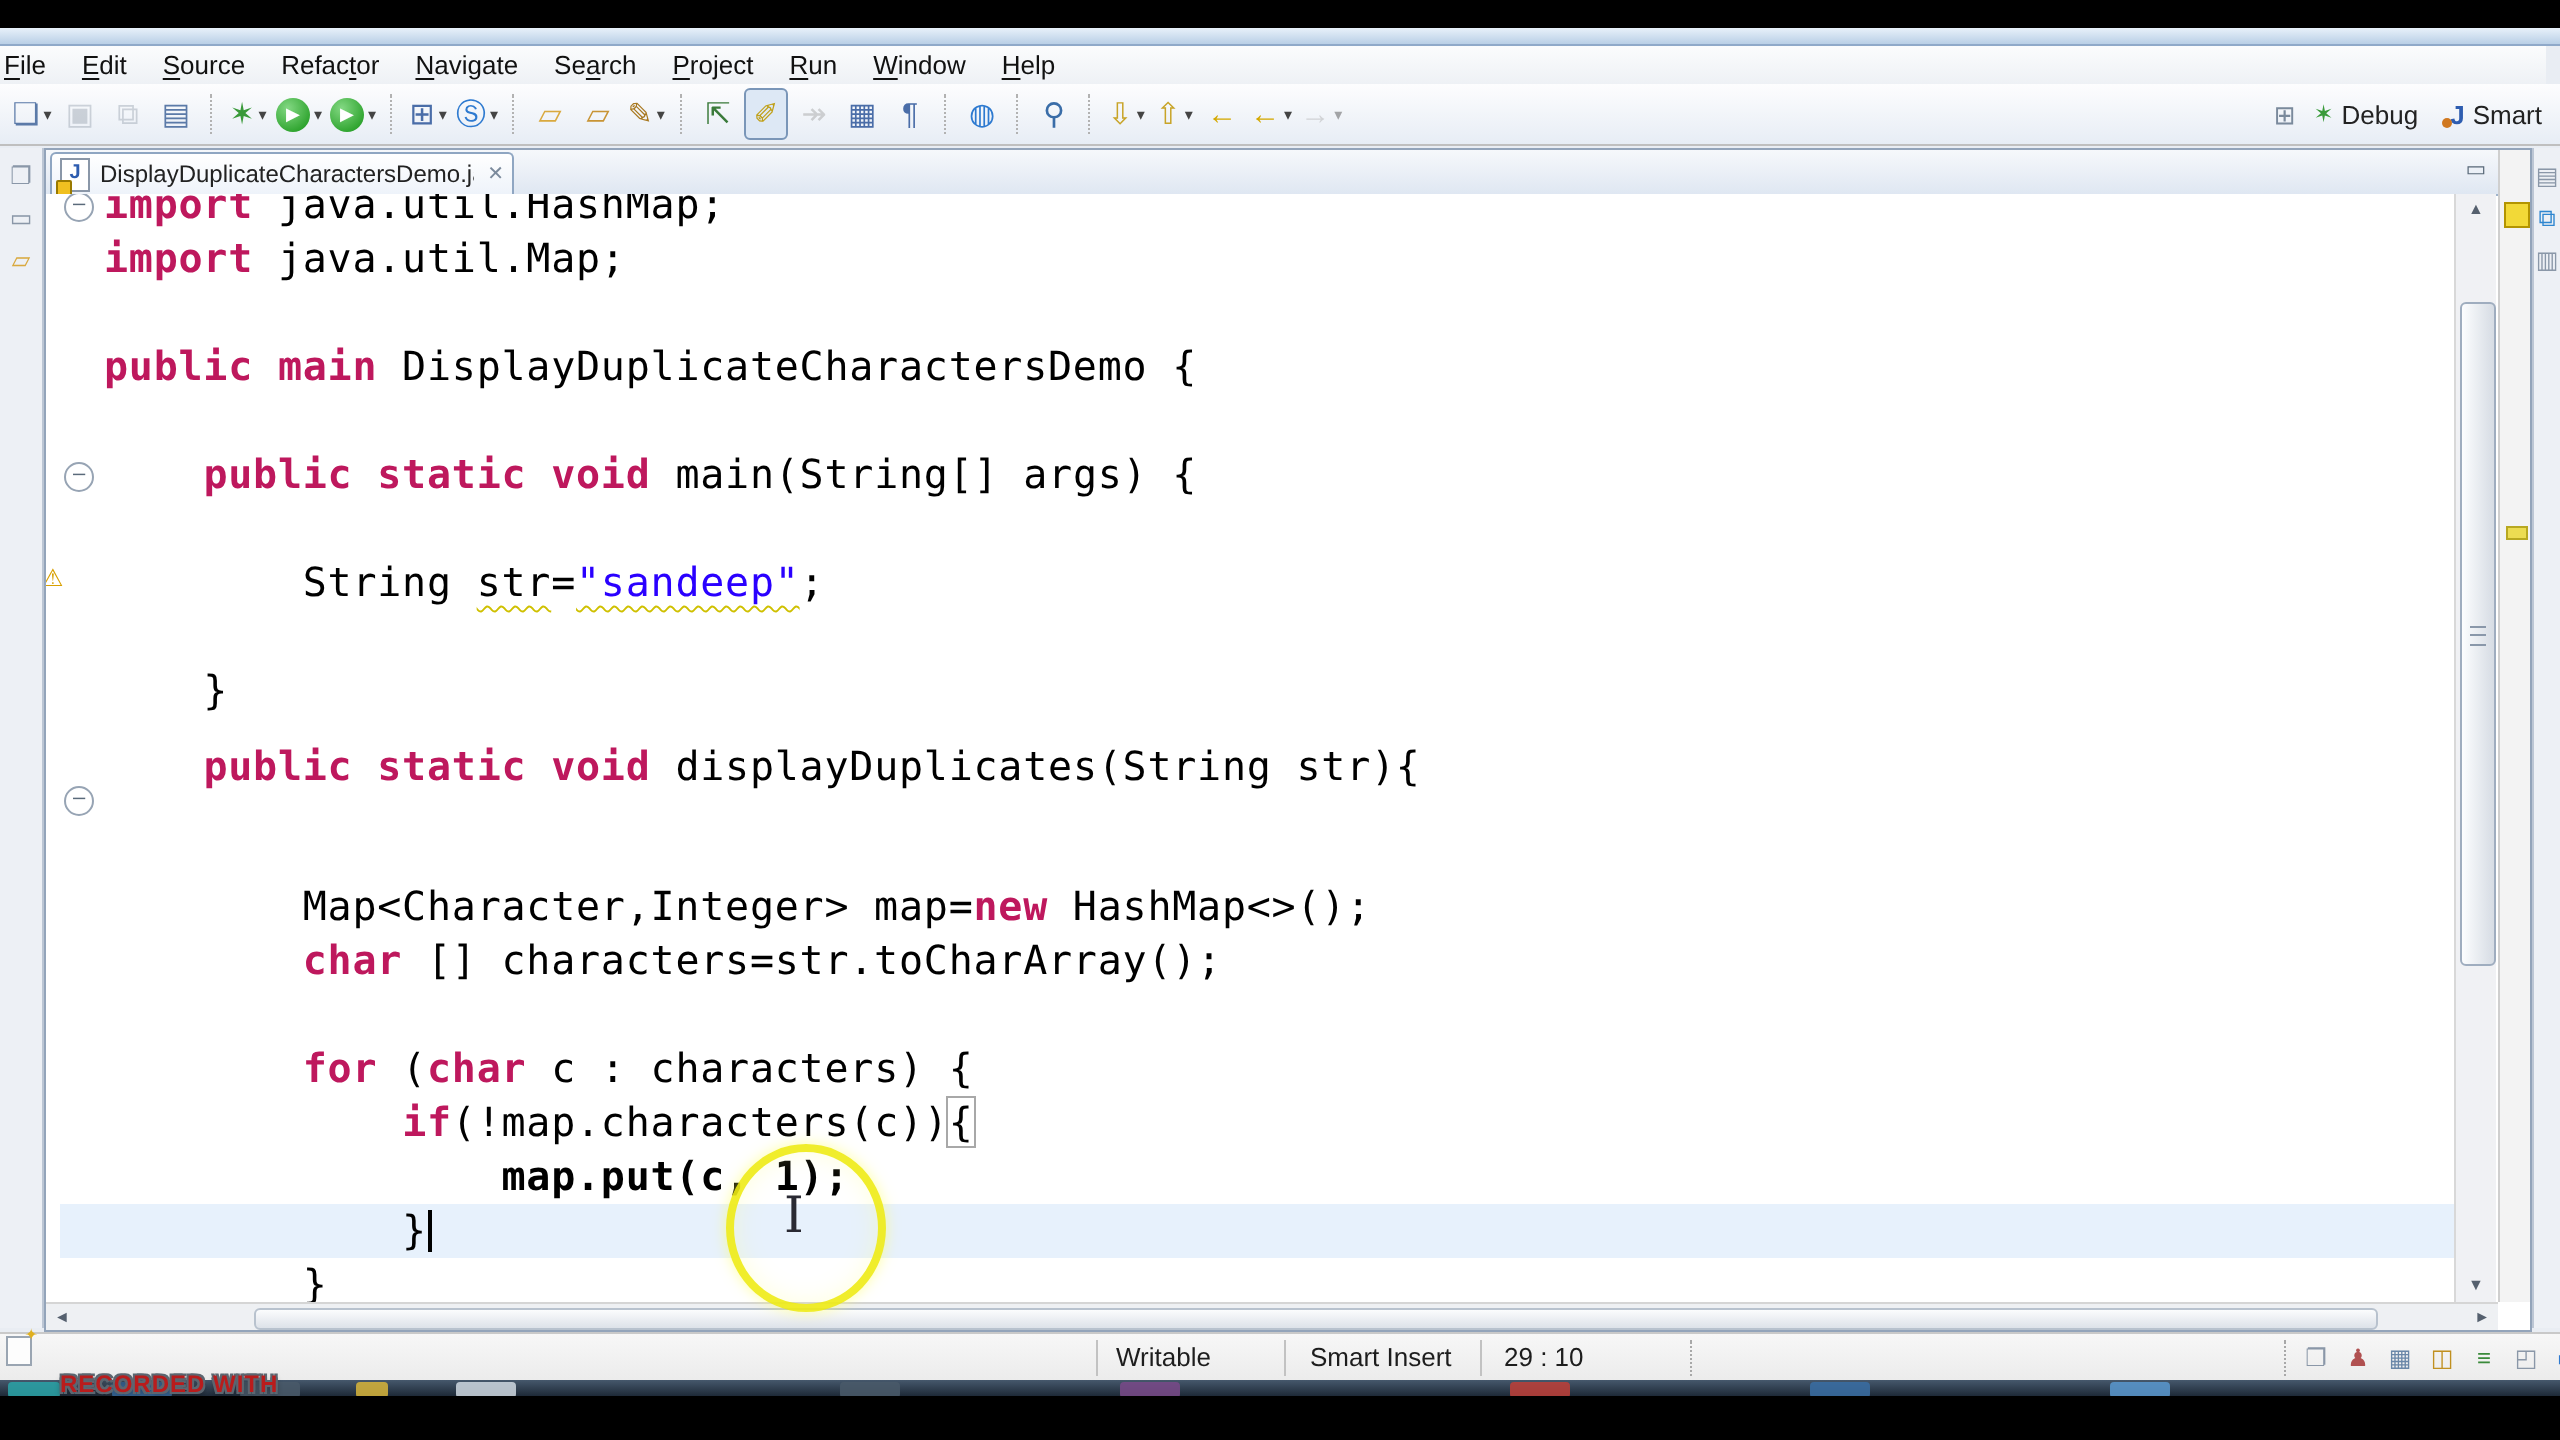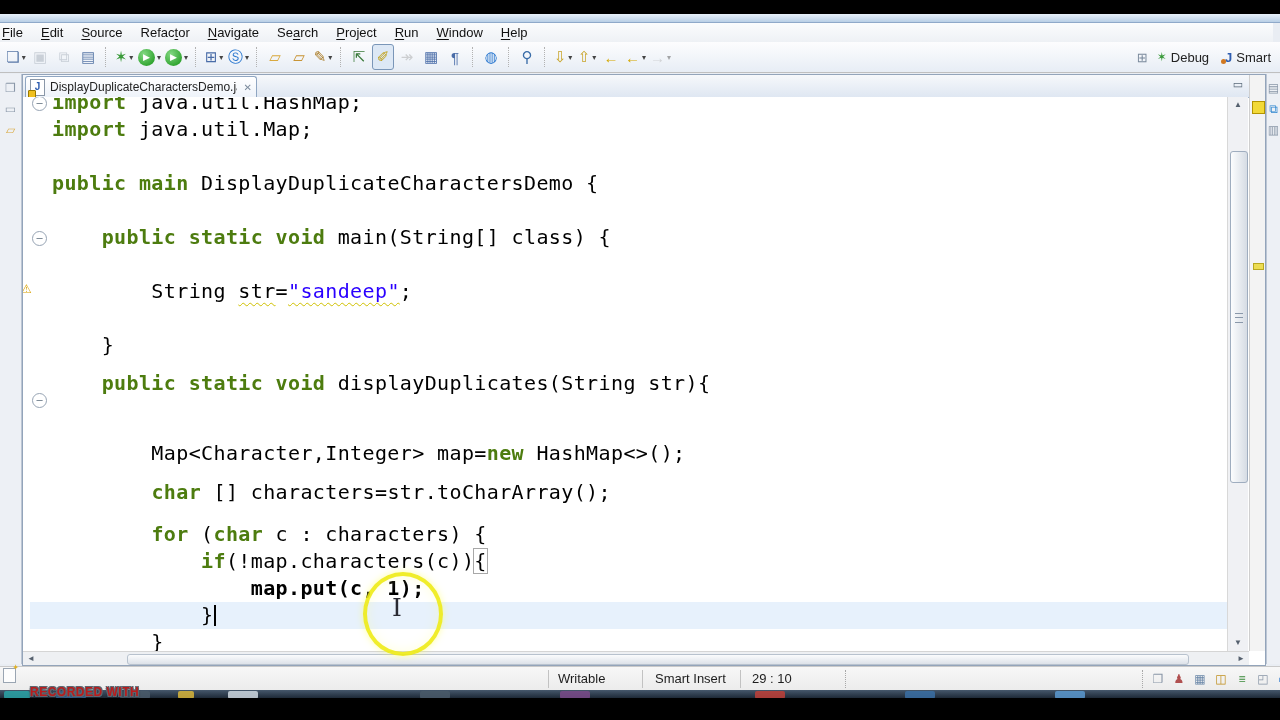--- a/index.html
+++ b/index.html
@@ -55,21 +55,21 @@
   .tab-title{white-space:nowrap;overflow:hidden;}
   .tab-close{color:#7b8a9c;font-size:10px;margin-left:2px;}
   .winbtns{position:absolute;right:4px;top:3px;display:flex;gap:8px;color:#5a6a7a;font-size:11px;}
 
   
   .code-area{position:absolute;left:0;top:22px;width:1204px;height:554px;overflow:hidden;background:#fff;}
   .cur-line{position:absolute;left:7px;right:0;height:27px;background:#e7f1fc;}
   .line{position:absolute;left:29px;height:27px;line-height:27px;white-space:pre;
         font-family:"DejaVu Sans Mono","Liberation Mono",monospace;font-size:20px;
         letter-spacing:0.38px;color:#000;}
-  .kw{font-weight:bold;color:#4d7c0f;}
+  .kw{font-weight:bold;color:#be185d;}
   .st{color:#2a00ff;}
   .warn{text-decoration-line:underline;text-decoration-style:wavy;text-decoration-color:#cfc000;
         text-decoration-thickness:1px;text-underline-offset:4px;}
   .match{outline:1px solid #a8a8a8;}
   .caret-bar{display:inline-block;width:2px;height:21px;background:#000;vertical-align:-4px;margin-left:1px;}
   .fold{position:absolute;left:9px;width:13px;height:13px;border:1px solid #97a4b4;border-radius:50%;
         background:#fff;color:#5a6a7a;font-size:11px;line-height:11px;text-align:center;}
   .lwarn{position:absolute;left:-2px;font-size:12px;color:#d8a000;}
 
   
@@ -278,30 +278,30 @@
           <div class="fold" style="top: 134px;">–</div>
           <div class="fold" style="top: 296px;">–</div>
           <div class="lwarn" style="top: 185px;">⚠</div>
         </div>
       <div id="code-lines">
           <div class="line" style="top: -8px;"><span class="kw">import</span><span class="pl"> java.util.HashMap;</span></div>
           <div class="line" style="top: 19px;"><span class="kw">import</span><span class="pl"> java.util.Map;</span></div>
           <div class="line" style="top: 46px;"></div>
           <div class="line" style="top: 73px;"><span class="kw">public</span><span class="pl"> </span><span class="kw">main</span><span class="pl"> DisplayDuplicateCharactersDemo {</span></div>
           <div class="line" style="top: 100px;"></div>
-          <div class="line" style="top: 127px;"><span class="pl">    </span><span class="kw">public</span><span class="pl"> </span><span class="kw">static</span><span class="pl"> </span><span class="kw">void</span><span class="pl"> main(String[] class) {</span></div>
+          <div class="line" style="top: 127px;"><span class="pl">    </span><span class="kw">public</span><span class="pl"> </span><span class="kw">static</span><span class="pl"> </span><span class="kw">void</span><span class="pl"> main(String[] args) {</span></div>
           <div class="line" style="top: 154px;"></div>
           <div class="line" style="top: 181px;"><span class="pl">        String </span><span class="pl warn">str</span><span class="pl">=</span><span class="st warn">"sandeep"</span><span class="pl">;</span></div>
           <div class="line" style="top: 208px;"></div>
           <div class="line" style="top: 235px;"><span class="pl">    }</span></div>
           <div class="line" style="top: 262px;"></div>
           <div class="line" style="top: 273px;"><span class="pl">    </span><span class="kw">public</span><span class="pl"> </span><span class="kw">static</span><span class="pl"> </span><span class="kw">void</span><span class="pl"> displayDuplicates(String str){</span></div>
           <div class="line" style="top: 316px;"></div>
           <div class="line" style="top: 343px;"><span class="pl">        Map&lt;Character,Integer&gt; map=</span><span class="kw">new</span><span class="pl"> HashMap&lt;&gt;();</span></div>
-          <div class="line" style="top: 382px;"><span class="pl">        </span><span class="kw">char</span><span class="pl"> [] characters=str.toCharArray();</span></div>
+          <div class="line" style="top: 370px;"><span class="pl">        </span><span class="kw">char</span><span class="pl"> [] characters=str.toCharArray();</span></div>
           <div class="line" style="top: 397px;"></div>
           <div class="line" style="top: 424px;"><span class="pl">        </span><span class="kw">for</span><span class="pl"> (</span><span class="kw">char</span><span class="pl"> c : characters) {</span></div>
           <div class="line" style="top: 451px;"><span class="pl">            </span><span class="kw">if</span><span class="pl">(!map.characters(c))</span><span class="pl match">{</span></div>
           <div class="line" style="top: 478px; font-weight: bold;"><span class="pl">                map.put(c, 1);</span></div>
           <div class="line" style="top: 505px;"><span class="pl">            }</span><span class="caret-bar"></span></div>
           <div class="line" style="top: 532px;"><span class="pl">        }</span></div>
         </div>
     </div>
 
     <div class="vscroll">

